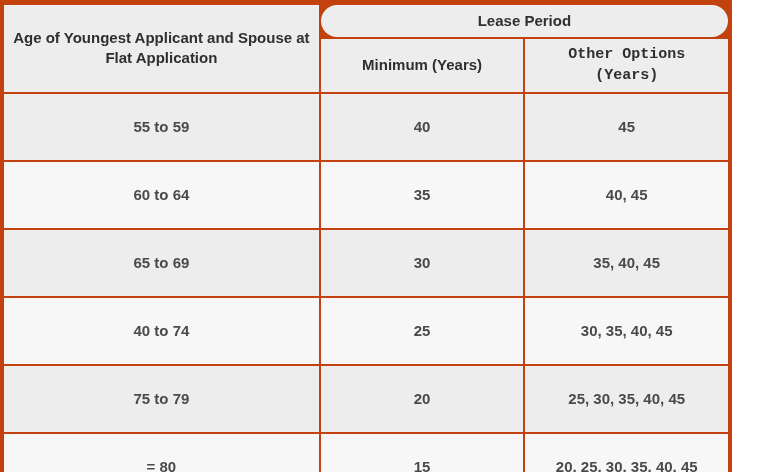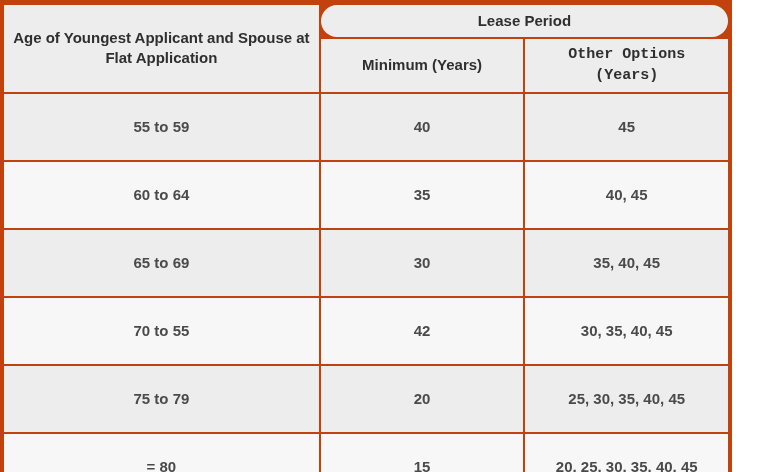--- a/index.html
+++ b/index.html
@@ -88,22 +88,22 @@
         <td class="age-cell">60 to 64</td>
         <td class="min-cell">35</td>
         <td class="other-cell">40, 45</td>
       </tr>
       <tr class="row-main">
         <td class="age-cell">65 to 69</td>
         <td class="min-cell">30</td>
         <td class="other-cell">35, 40, 45</td>
       </tr>
       <tr class="row-alt">
-        <td class="age-cell">70 to 55</td>
-        <td class="min-cell">42</td>
+        <td class="age-cell">40 to 74</td>
+        <td class="min-cell">25</td>
         <td class="other-cell">30, 35, 40, 45</td>
       </tr>
       <tr class="row-main">
         <td class="age-cell">75 to 79</td>
         <td class="min-cell">20</td>
         <td class="other-cell">25, 30, 35, 40, 45</td>
       </tr>
       <tr class="row-alt">
         <td class="age-cell">= 80</td>
         <td class="min-cell">15</td>

